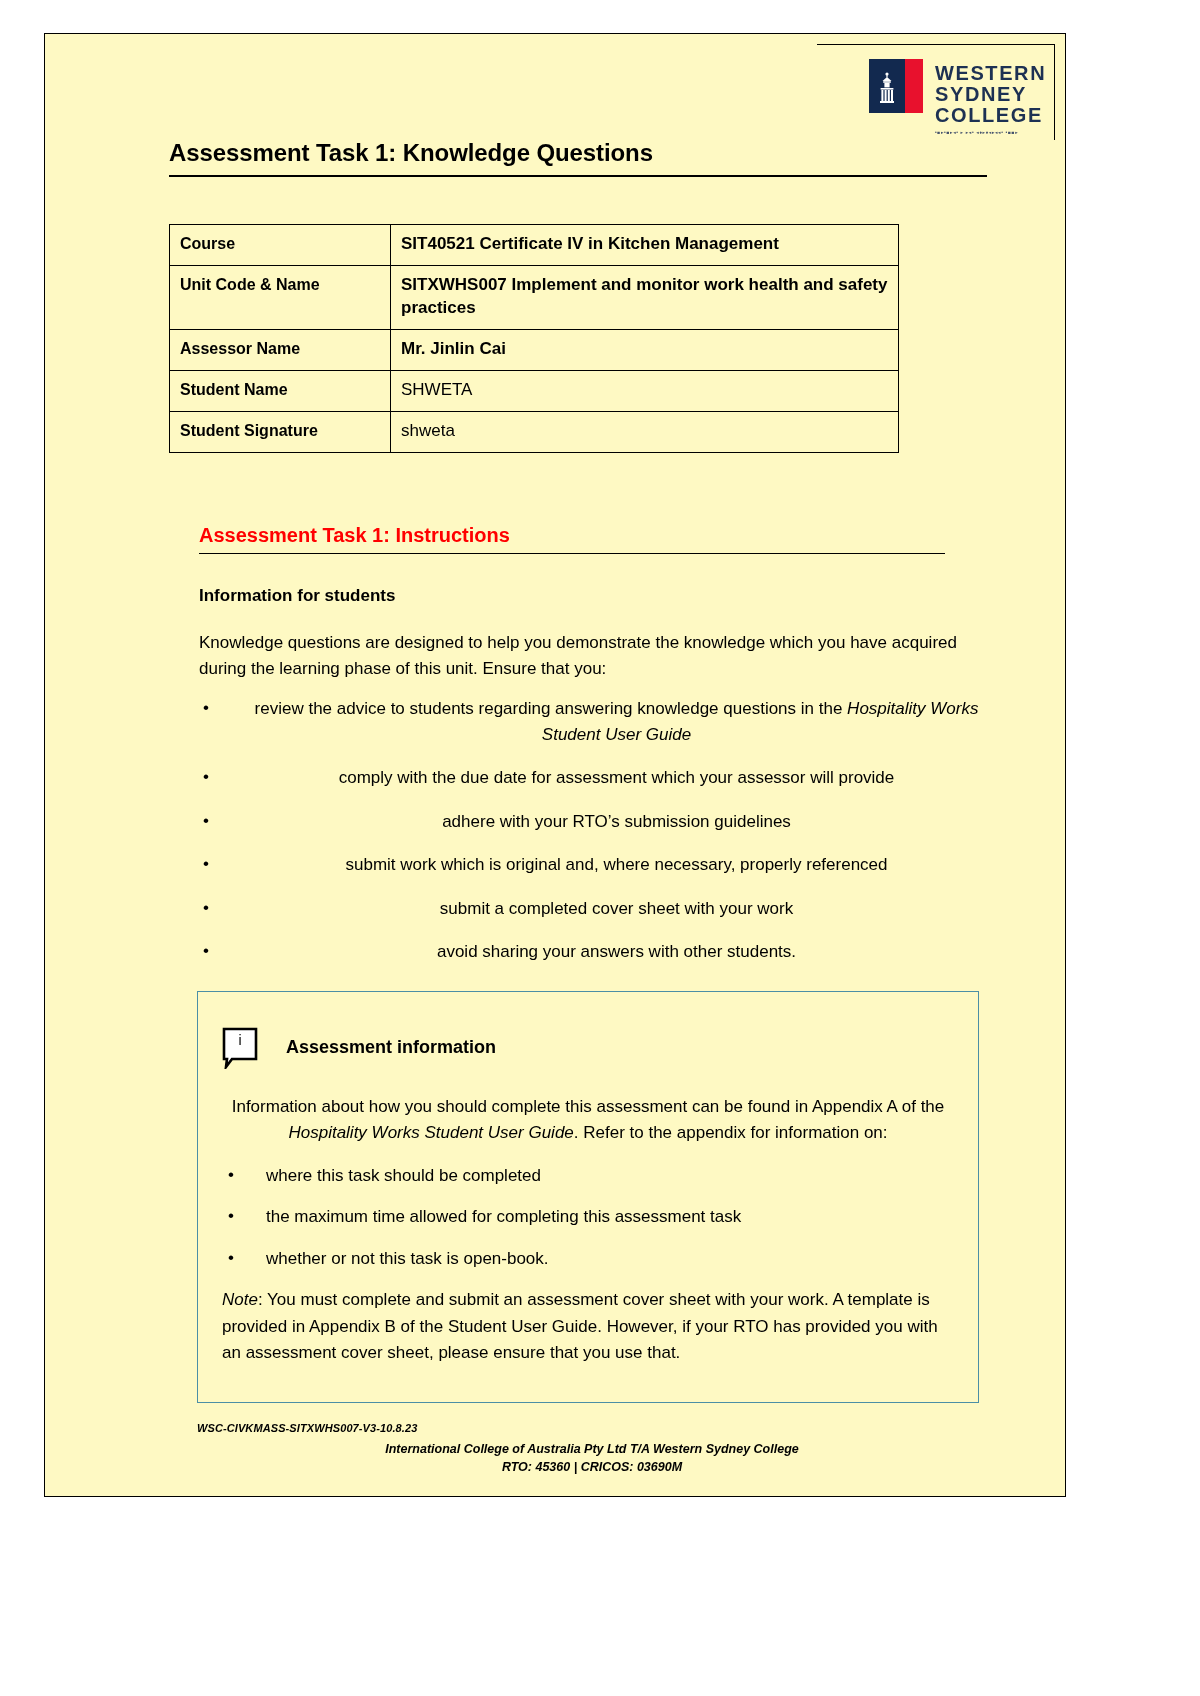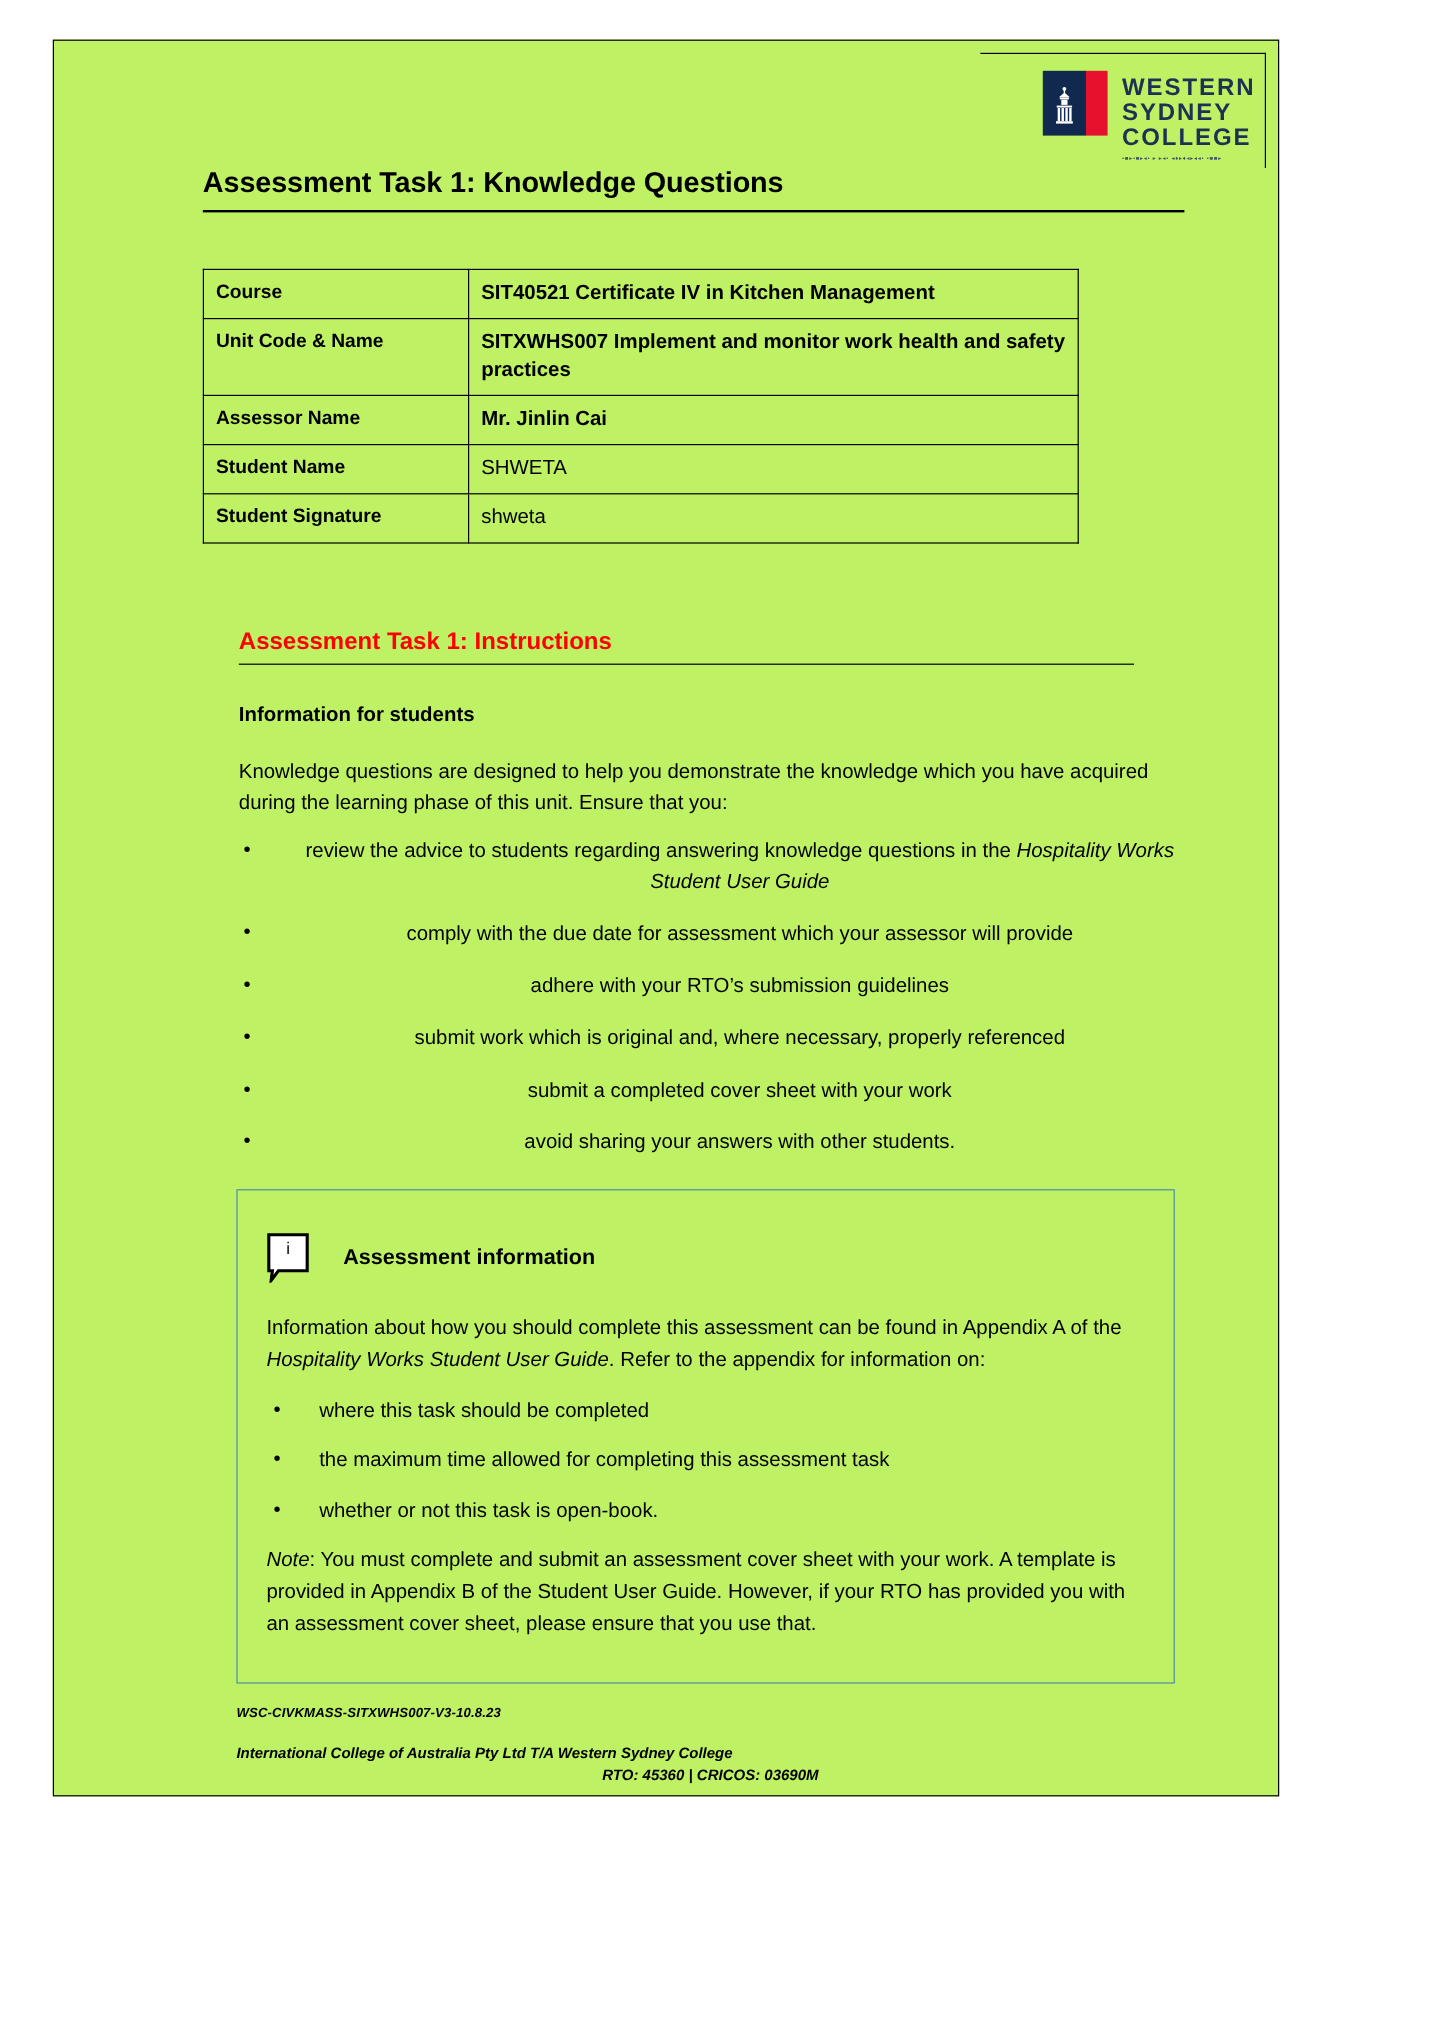--- a/index.html
+++ b/index.html
@@ -17,21 +17,21 @@
 
   
   .page {
     position: absolute;
     left: 44px;
     top: 33px;
     width: 1022px;
     height: 1464px;
     border: 1px solid #000000;
     box-sizing: border-box;
-    background: #bef264;
+    background: #fef9c3;
   }
 
   
   .crop-rule-top {
     position: absolute;
     left: 772px;
     top: 10px;
     width: 238px;
     height: 1px;
     background: #000000;
@@ -235,20 +235,21 @@
   }
   .info-box-title {
     margin-left: 26px;
     font-size: 18px;
     font-weight: bold;
   }
   .info-box-para {
     margin-top: 14px;
     font-size: 17px;
     line-height: 1.55;
+    text-align: center;
   }
   ul.inner-bullets {
     margin: 16px 0 0 0;
     padding: 0;
     list-style: none;
   }
   ul.inner-bullets > li {
     position: relative;
     padding-left: 44px;
     font-size: 17px;
@@ -275,21 +276,22 @@
     top: 1388px;
     width: 790px;
   }
   .footer-code {
     font-size: 11px;
     font-style: italic;
     font-weight: bold;
     letter-spacing: 0.1px;
   }
   .footer-org {
-    margin-top: 20px;
+    margin-top: 8px;
+    text-align: center;
     font-size: 12.5px;
     font-style: italic;
     font-weight: bold;
   }
   .footer-rto {
     margin-top: 4px;
     text-align: center;
     font-size: 12.5px;
     font-style: italic;
     font-weight: bold;

